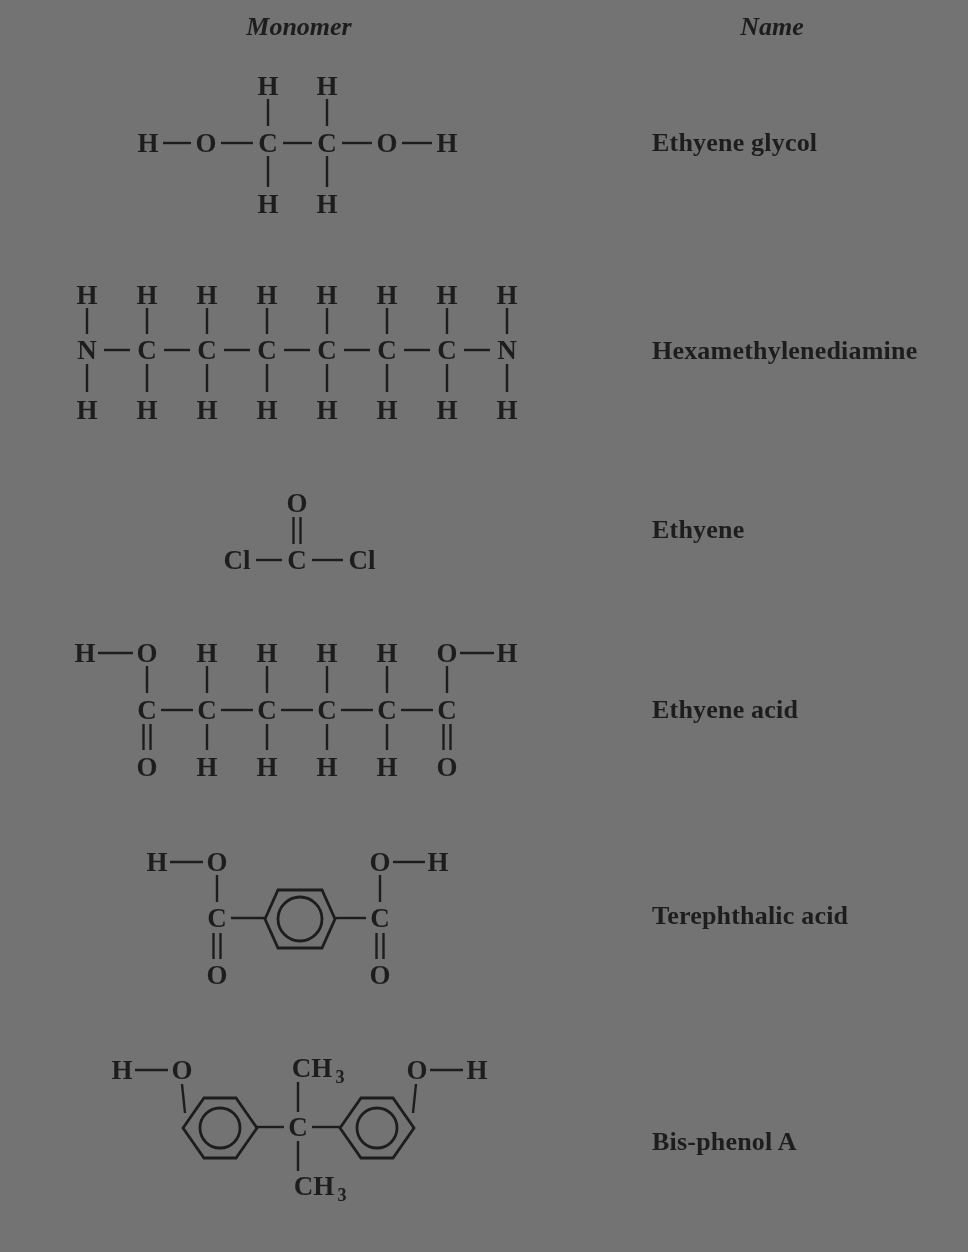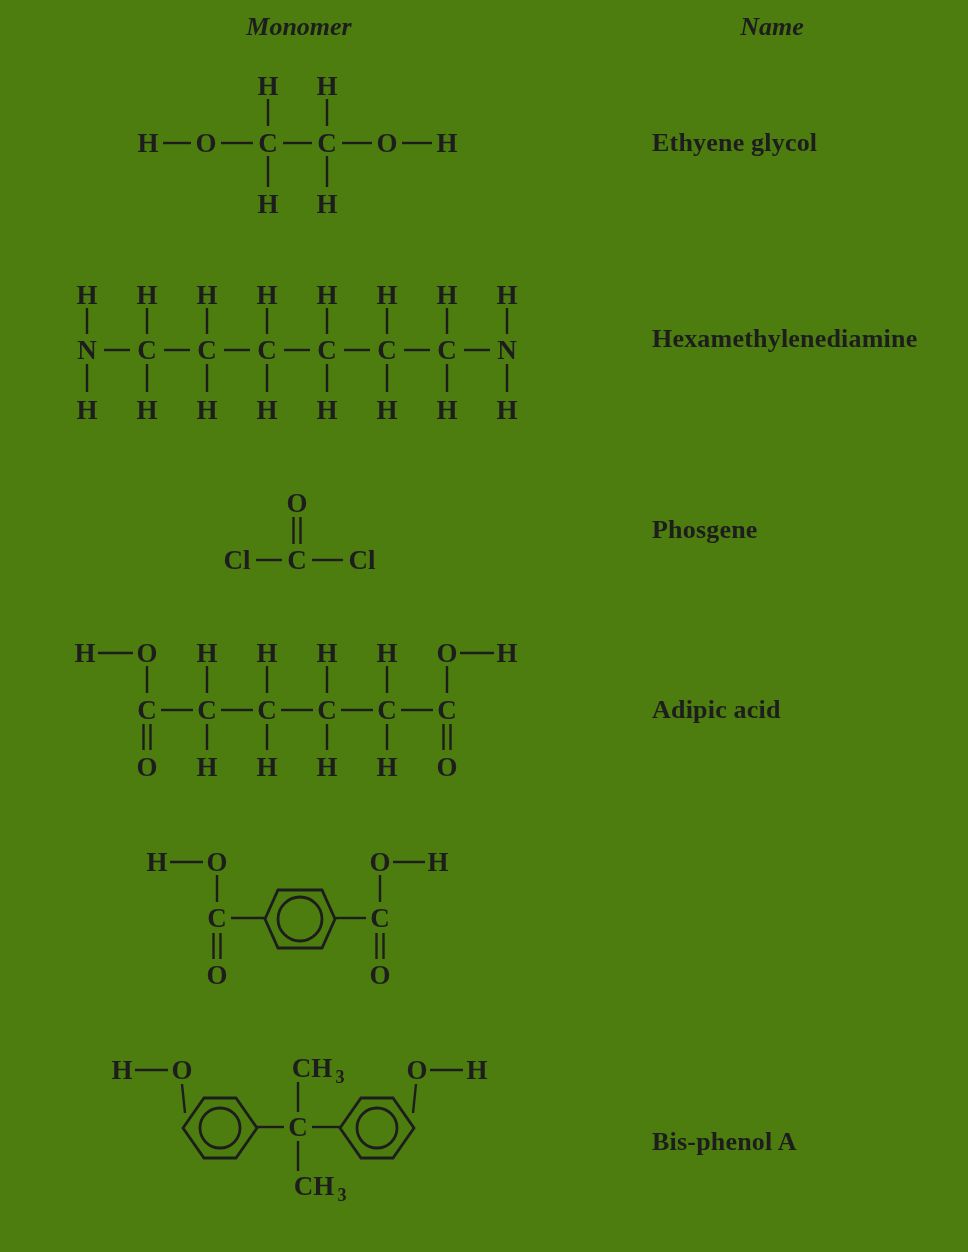--- a/index.html
+++ b/index.html
@@ -1,19 +1,19 @@
 <!DOCTYPE html>
 <html><head>
 <meta charset="utf-8">
 <style>
   html,body{margin:0;padding:0;background:#ffffff;}
   .page{
     position:relative;
     width:968px;height:1252px;
-    background:#4d7c0f;
+    background:#737373;
     font-family:"Liberation Serif",serif;
     color:#1d1d1d;
     overflow:hidden;
   }
   .hdr{
     position:absolute;top:12px;
     transform:translateX(-50%);
     font-style:italic;font-weight:600;font-size:26px;
     white-space:nowrap;
   }
@@ -119,33 +119,33 @@
 
     <text x="32" y="135">H</text>
     <text x="92" y="135">H</text>
     <text x="152" y="135">H</text>
     <text x="212" y="135">H</text>
     <text x="272" y="135">H</text>
     <text x="332" y="135">H</text>
     <text x="392" y="135">H</text>
     <text x="452" y="135">H</text>
   </svg>
-  <div class="mol-name" style="top:324px">Hexamethylenediamine</div>
+  <div class="mol-name" style="top:336px">Hexamethylenediamine</div>
 
   <svg class="structure" style="left:200px;top:480px" width="200" height="110" viewBox="0 0 200 110">
     <line x1="56" y1="80" x2="82" y2="80"></line>
     <line x1="112" y1="80" x2="143" y2="80"></line>
     <line x1="93.5" y1="37" x2="93.5" y2="64"></line>
     <line x1="100.5" y1="37" x2="100.5" y2="64"></line>
     <text x="97" y="23">O</text>
     <text x="37" y="80">Cl</text>
     <text x="97" y="80">C</text>
     <text x="162" y="80">Cl</text>
   </svg>
-  <div class="mol-name" style="top:515px">Phosgene</div>
+  <div class="mol-name" style="top:515px">Ethyene</div>
 
   <svg class="structure" style="left:65px;top:630px" width="460" height="160" viewBox="0 0 460 160">
 
     <line x1="33" y1="23" x2="68" y2="23"></line>
     <line x1="395" y1="23" x2="429" y2="23"></line>
 
     <line x1="96" y1="80" x2="128" y2="80"></line>
     <line x1="156" y1="80" x2="188" y2="80"></line>
     <line x1="216" y1="80" x2="248" y2="80"></line>
     <line x1="276" y1="80" x2="308" y2="80"></line>
@@ -184,21 +184,21 @@
     <text x="322" y="80">C</text>
     <text x="382" y="80">C</text>
 
     <text x="82" y="137">O</text>
     <text x="142" y="137">H</text>
     <text x="202" y="137">H</text>
     <text x="262" y="137">H</text>
     <text x="322" y="137">H</text>
     <text x="382" y="137">O</text>
   </svg>
-  <div class="mol-name" style="top:695px">Adipic acid</div>
+  <div class="mol-name" style="top:695px">Ethyene acid</div>
 
   <svg class="structure" style="left:135px;top:840px" width="330" height="150" viewBox="0 0 330 150">
 
     <polygon points="130,79 143,50 187,50 200,79 187,108 143,108"></polygon>
     <circle cx="165" cy="79" r="22"></circle>
 
     <line x1="35" y1="22" x2="68" y2="22"></line>
     <line x1="258" y1="22" x2="290" y2="22"></line>
     <line x1="96" y1="78" x2="130" y2="78"></line>
     <line x1="200" y1="78" x2="231" y2="78"></line>
@@ -213,20 +213,21 @@
 
     <text x="22" y="22">H</text>
     <text x="82" y="22">O</text>
     <text x="245" y="22">O</text>
     <text x="303" y="22">H</text>
     <text x="82" y="78">C</text>
     <text x="245" y="78">C</text>
     <text x="82" y="135">O</text>
     <text x="245" y="135">O</text>
   </svg>
+  <div class="mol-name" style="top:901px">Terephthalic acid</div>
 
   <svg class="structure" style="left:90px;top:1040px" width="420" height="180" viewBox="0 0 420 180">
 
     <polygon points="93,88 114,58 146,58 167,88 146,118 114,118"></polygon>
     <circle cx="130" cy="88" r="20"></circle>
     <polygon points="250,88 271,58 303,58 324,88 303,118 271,118"></polygon>
     <circle cx="287" cy="88" r="20"></circle>
 
     <line x1="45" y1="30" x2="78" y2="30"></line>
     <line x1="340" y1="30" x2="373" y2="30"></line>

